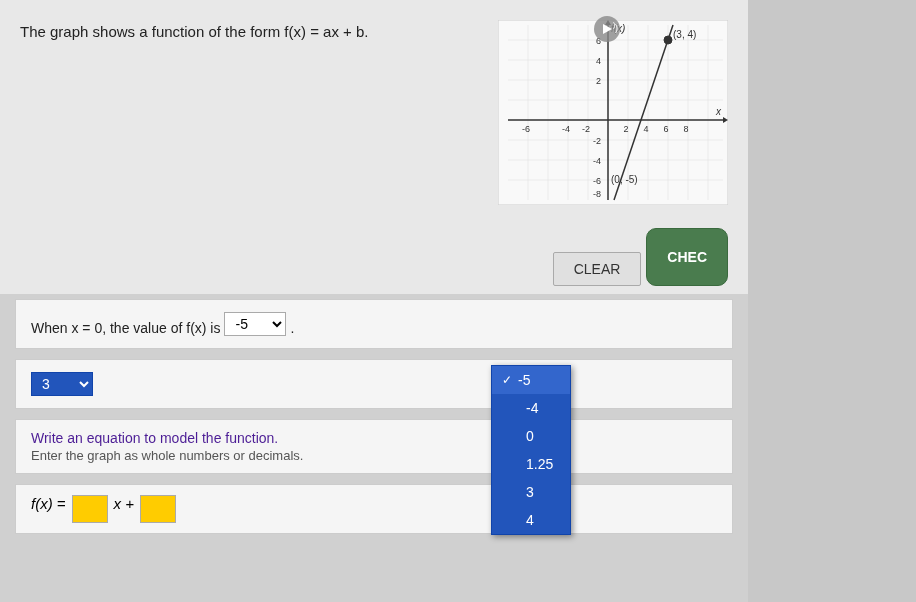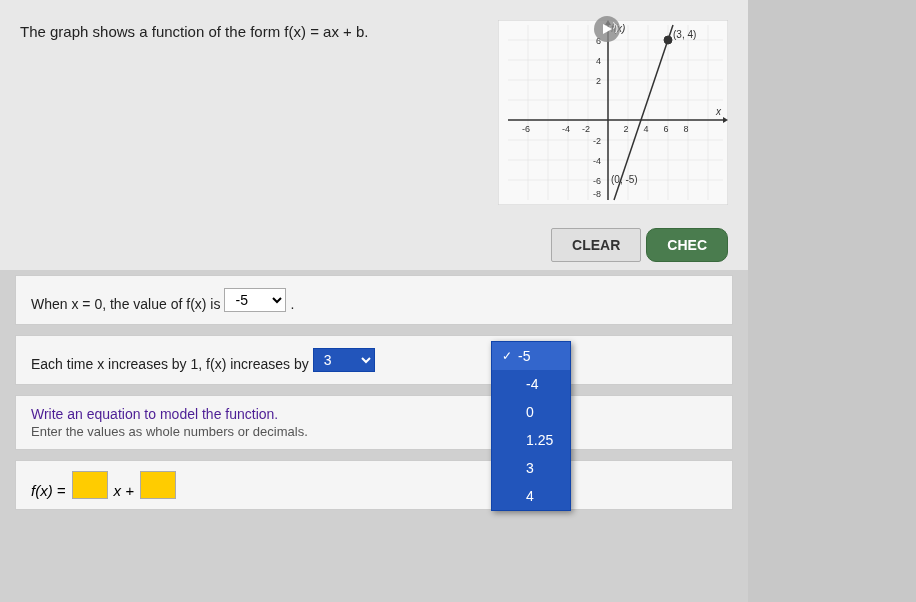--- a/index.html
+++ b/index.html
@@ -68,24 +68,25 @@
       padding: 8px 20px;
       background: #e8e8e8;
       gap: 5px;
     }
 
     .btn-clear {
       background: #e0e0e0;
       border: 1px solid #aaa;
       padding: 8px 20px;
       font-size: 14px;
-      font-weight: bold;
+      font-weight: normal;
       cursor: pointer;
       color: #333;
       border-radius: 2px;
+      margin-top: 24px;
     }
 
     .btn-check {
       background: #4a7c4e;
       border: 1px solid #3a6a3e;
       padding: 8px 20px;
       font-size: 14px;
       font-weight: bold;
       cursor: pointer;
       color: white;
@@ -179,21 +180,21 @@
       color: #555;
     }
 
     
     .equation-row {
       background: #f5f5f5;
       margin: 5px 15px;
       padding: 10px 15px;
       border: 1px solid #ccc;
       display: flex;
-      align-items: flex-end;
+      align-items: flex-start;
       gap: 6px;
       font-size: 15px;
     }
 
     .eq-box {
       width: 36px;
       height: 28px;
       background: #ffcc00;
       border: 1px solid #aaa;
       display: inline-flex;
@@ -299,21 +300,20 @@
         <option value="1.67">1.67</option>
         <option value="3">3</option>
         <option value="4">4</option>
       </select>
       <span>.</span>
     </div>
   </div>
 
   <div class="answer-section" style="position:relative;">
     <div class="answer-text">
-      <span>Each time x increases by 1, f(x) increases by</span>
       <select class="dropdown-select-blue">
         <option value="-5">-5</option>
         <option value="-4">-4</option>
         <option value="0">0</option>
         <option value="1.67">1.67</option>
         <option value="3" selected="">3</option>
         <option value="4">4</option>
       </select>
     </div>
 
@@ -340,21 +340,21 @@
       </div>
       <div class="dropdown-item">
         <span style="width:18px;"></span>
         <span>4</span>
       </div>
     </div>
   </div>
 
   <div class="write-section">
     <p class="write-text">Write an equation to model the function.</p>
-    <p class="small-text">Enter the values as whole numbers or decimals.</p>
+    <p class="small-text">Enter the graph as whole numbers or decimals.</p>
   </div>
 
   <div class="equation-row">
     <span style="font-style:italic;">f(x)  =</span>
     <div class="eq-box">
       <span></span>
     </div>
     <span style="font-style:italic;">x +</span>
     <div class="eq-box">
       <span></span>

